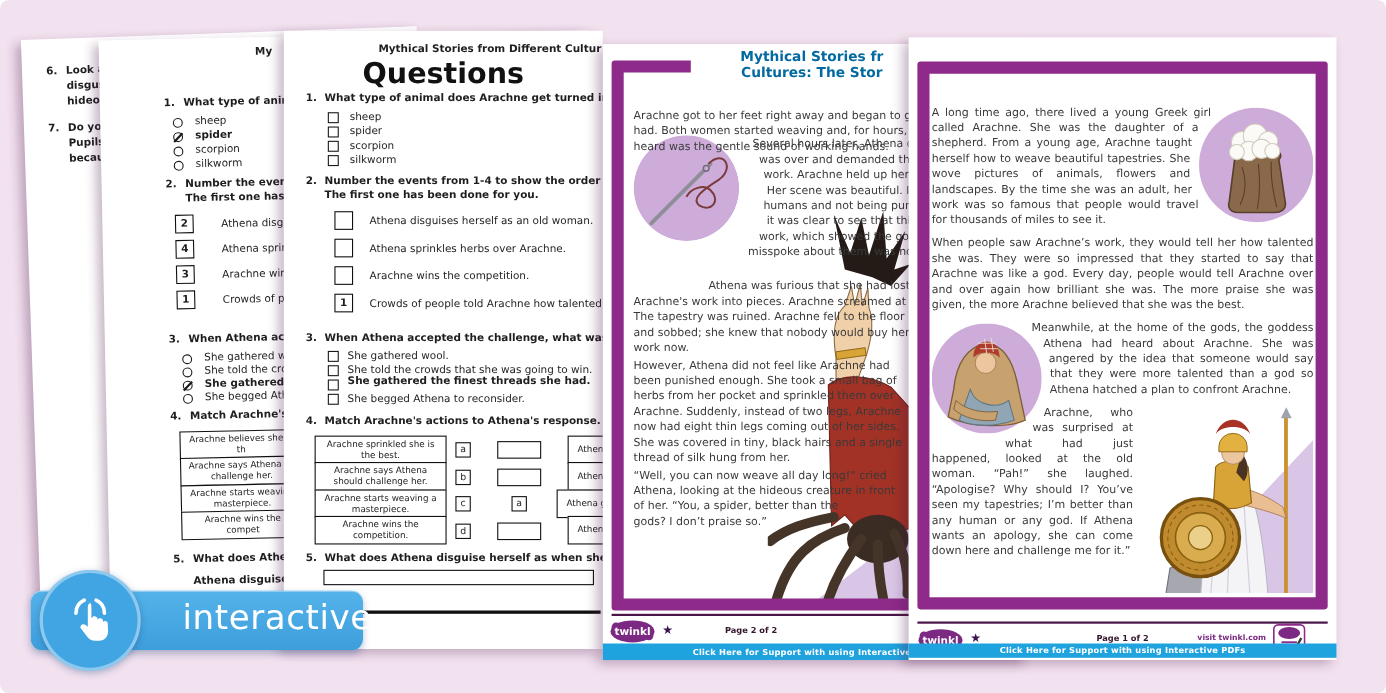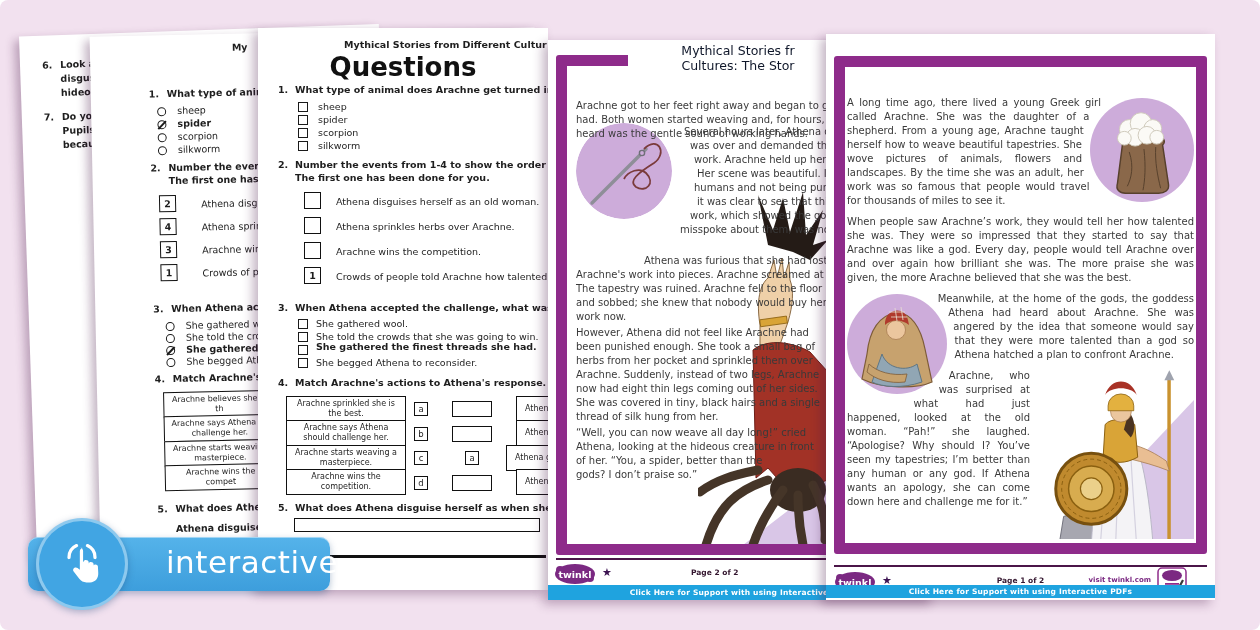--- a/index.html
+++ b/index.html
@@ -23,21 +23,21 @@
   .mrow{display:flex;align-items:stretch;}
   .lcell,.rcell{border:1.5px solid #111;margin-top:-1.5px;display:flex;align-items:center;justify-content:center;
       text-align:center;font-size:8px;line-height:1.25;padding:2px 4px;background:#fff;}
   .lcell{width:120px;min-height:20px;}
   .rcell{width:150px;margin-left:24px;justify-content:flex-start;text-align:left;padding-left:8px;}
   .letterbox{width:14px;height:14px;border:1.4px solid #111;font-size:8.5px;display:flex;align-items:center;justify-content:center;margin-left:8px;align-self:center;background:#fff;}
   .midbox{width:40px;height:16px;border:1.4px solid #111;margin-left:24px;align-self:center;background:#fff;font-size:8.5px;display:flex;align-items:center;justify-content:center;}
   .midbox.small{width:14px;height:14px;margin-left:37px;}
   
   .frame{position:absolute;border:11px solid #8E2B8A;border-radius:3px;}
-  .titleband{position:absolute;background:#fff;text-align:center;color:#0f172a;font-weight:normal;}
+  .titleband{position:absolute;background:#fff;text-align:center;color:#0369a1;font-weight:bold;}
   .story-line{position:absolute;white-space:nowrap;font-size:10px;color:#3a3a3a;}
   .p5content p{margin:0 0 7px 0;font-size:10px;line-height:14px;color:#3a3a3a;text-align:justify;}
   .circ-ill{border-radius:50%;}
   .footer-rule{position:absolute;background:#4b1548;height:2px;}
   .pagelabel{position:absolute;font-size:7.5px;font-weight:bold;color:#33152e;}
   .bluebar{position:absolute;left:0;width:100%;background:#1FA3DF;color:#fff;font-size:7.5px;font-weight:bold;
            display:flex;align-items:center;justify-content:center;letter-spacing:.2px;}
   .star{position:absolute;color:#3d1452;font-size:11px;}
   .visit{position:absolute;font-size:7px;font-weight:bold;color:#7B2982;}
   
@@ -257,21 +257,21 @@
     <span class="story-line" style="left:28px;top:429px;">gods? I don’t praise so.”</span>
 
     <div class="footer-rule" style="left:8px;top:518px;width:371px;"></div>
     <svg style="position:absolute;left:6px;top:523px;" width="42" height="22" viewBox="0 0 42 22">
       <ellipse cx="21" cy="11" rx="20" ry="10" fill="#7B2982"></ellipse>
       <circle cx="6" cy="7" r="4" fill="#7B2982"></circle>
         <circle cx="36" cy="15" r="4" fill="#7B2982"></circle>
       <text x="21" y="14.5" text-anchor="middle" font-size="9.5" font-weight="bold" fill="#fff">twinkl</text>
     </svg>
     <span class="star" style="left:54px;top:526px;">★</span>
-    <span class="pagelabel" style="left:116px;top:528px;padding-left:27px;">Page 2 of 2</span>
+    <span class="pagelabel" style="left:84px;top:528px;padding-left:27px;">Page 2 of 2</span>
     <div class="bluebar" style="top:545px;height:15px;">Click Here for Support with using Interactive PDFs</div>
   </div>
 
   <div class="page" style="left:826px;top:34px;width:389px;height:566px;z-index:5;">
     <div class="frame" style="left:8px;right:8px;top:22px;bottom:46px;"></div>
     <div class="p5content" style="position:absolute;left:21px;top:62px;width:347px;height:443px;overflow:hidden;">
       <div style="float:right;width:104px;height:104px;shape-outside:circle(50%);margin:2px 0 6px 8px;">
         <svg width="104" height="104" viewBox="0 0 106 106">
           <circle cx="53" cy="53" r="53" fill="#CDACDA"></circle>
           <path d="M33,48 C30,44 36,40 40,42 L68,40 C74,38 78,44 74,48 L80,88 C81,94 76,97 70,97 L36,97 C30,97 26,93 28,87 Z" fill="#8A684A" stroke="#57402C" stroke-width="1.5"></path>

